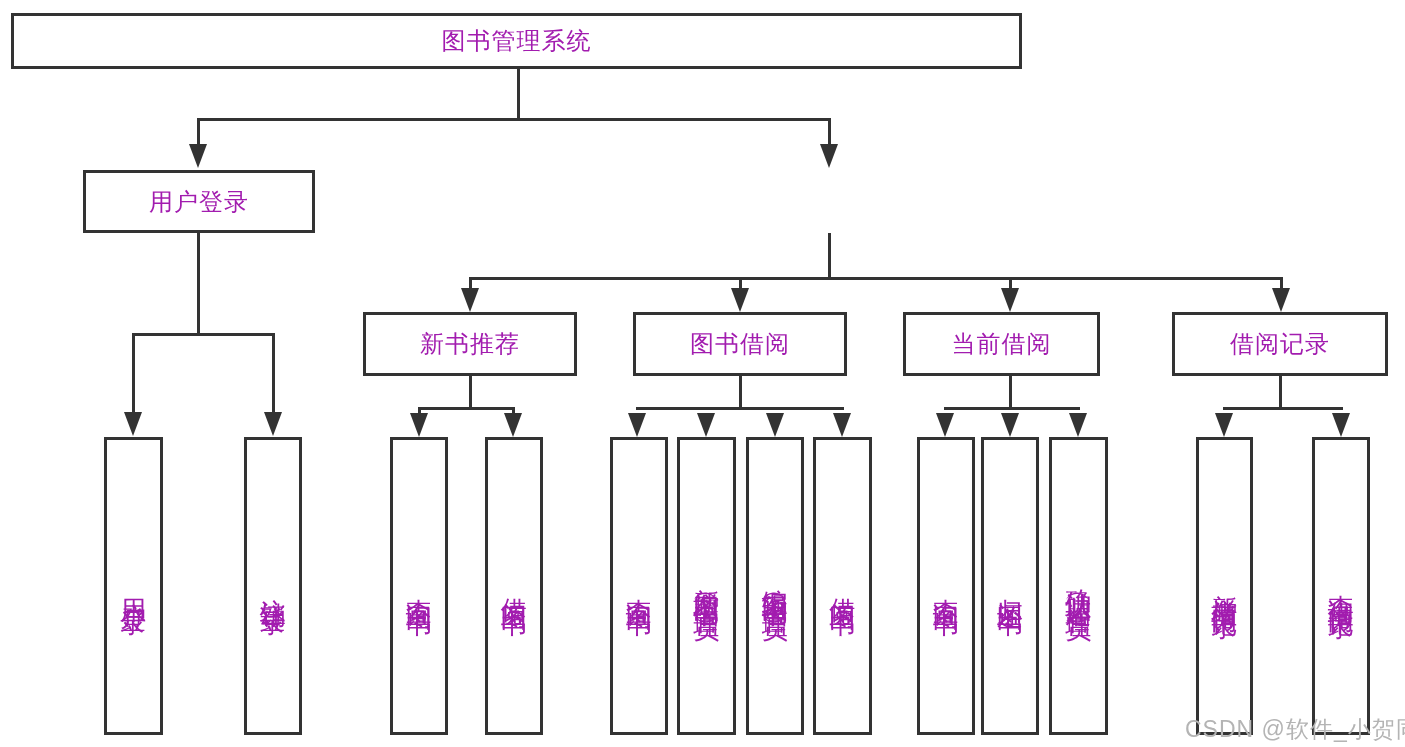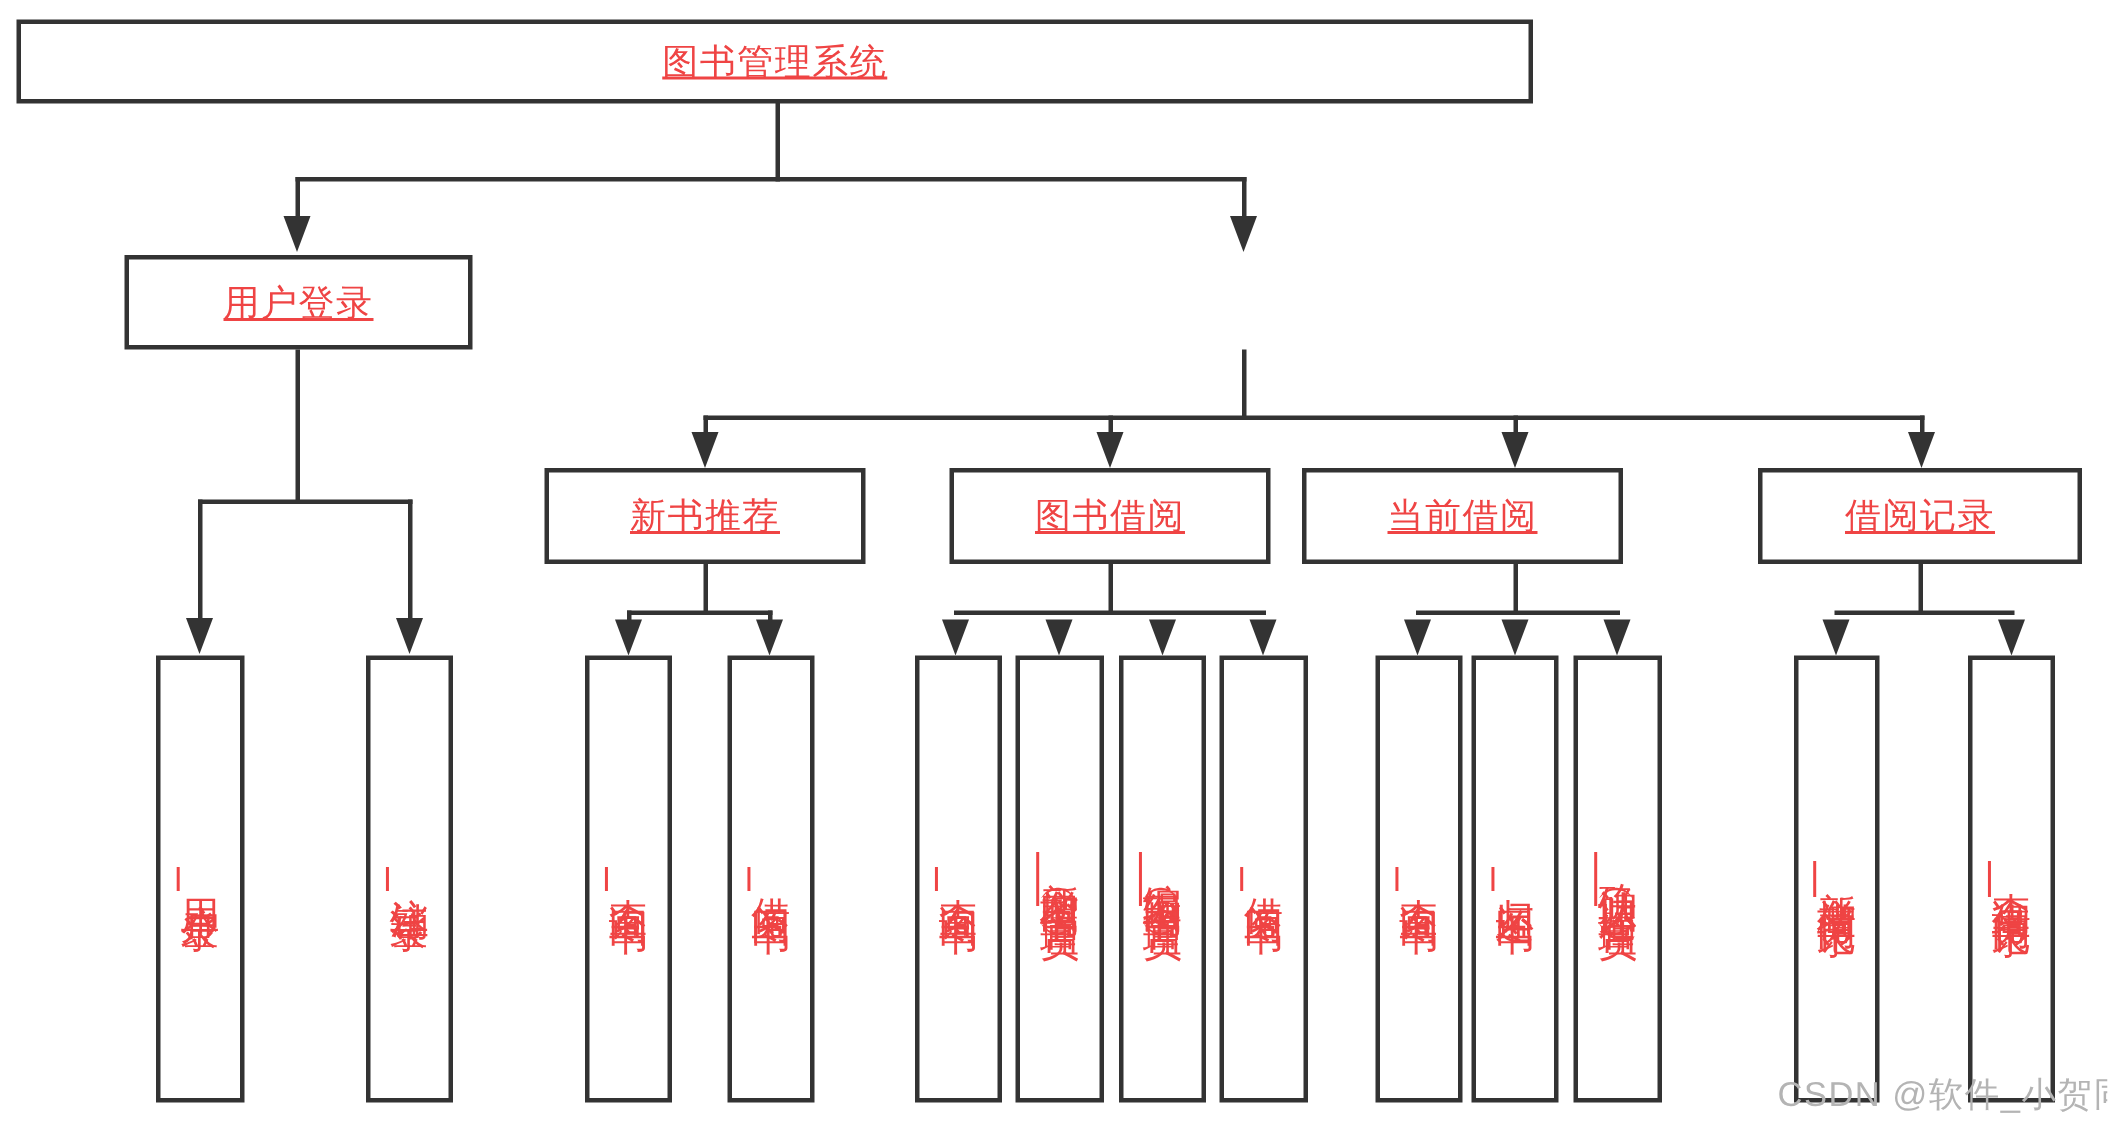--- a/index.html
+++ b/index.html
@@ -9,26 +9,25 @@
     width: 1405px;
     height: 747px;
     background: #ffffff;
     font-family: "Liberation Sans", "DejaVu Sans", sans-serif;
     overflow: hidden;
   }
   .box {
     position: absolute;
     border: 3px solid #333333;
     background: #ffffff;
-    color: #ef4444;
+    color: #a21caf;
     display: flex;
     align-items: center;
     justify-content: center;
     text-align: center;
-    text-decoration: underline;
   }
   .hnode { font-size: 24px; letter-spacing: 1px; }
   .vnode {
     font-size: 26px;
     writing-mode: vertical-rl;
     text-orientation: mixed;
     letter-spacing: 4px;
     line-height: 1.1;
   }
   .hline, .vline {
@@ -91,21 +90,21 @@
     <div class="vline" style="left:1009px; top:277px; height:20px;"></div>
     <div class="vline" style="left:1280px; top:277px; height:20px;"></div>
     <div class="arr" style="left:461px; top:288px;"></div>
     <div class="arr" style="left:731px; top:288px;"></div>
     <div class="arr" style="left:1001px; top:288px;"></div>
     <div class="arr" style="left:1272px; top:288px;"></div>
   </div>
 
   <div class="box hnode" style="left:633px; top:312px; width:214px; height:64px;">图书借阅</div>
   <div class="box hnode" style="left:363px; top:312px; width:214px; height:64px;">新书推荐</div>
-  <div class="box hnode" style="left:868px; top:312px; width:214px; height:64px;">当前借阅</div>
+  <div class="box hnode" style="left:903px; top:312px; width:197px; height:64px;">当前借阅</div>
   <div class="box hnode" style="left:1172px; top:312px; width:216px; height:64px;">借阅记录</div>
 
   <div>
     <div class="vline" style="left:469px; top:376px; height:34px;"></div>
     <div class="hline" style="left:418px; top:407px; width:97px;"></div>
     <div class="vline" style="left:418px; top:407px; height:18px;"></div>
     <div class="vline" style="left:512px; top:407px; height:18px;"></div>
     <div class="arr" style="left:410px; top:413px;"></div>
     <div class="arr" style="left:504px; top:413px;"></div>
   </div>

